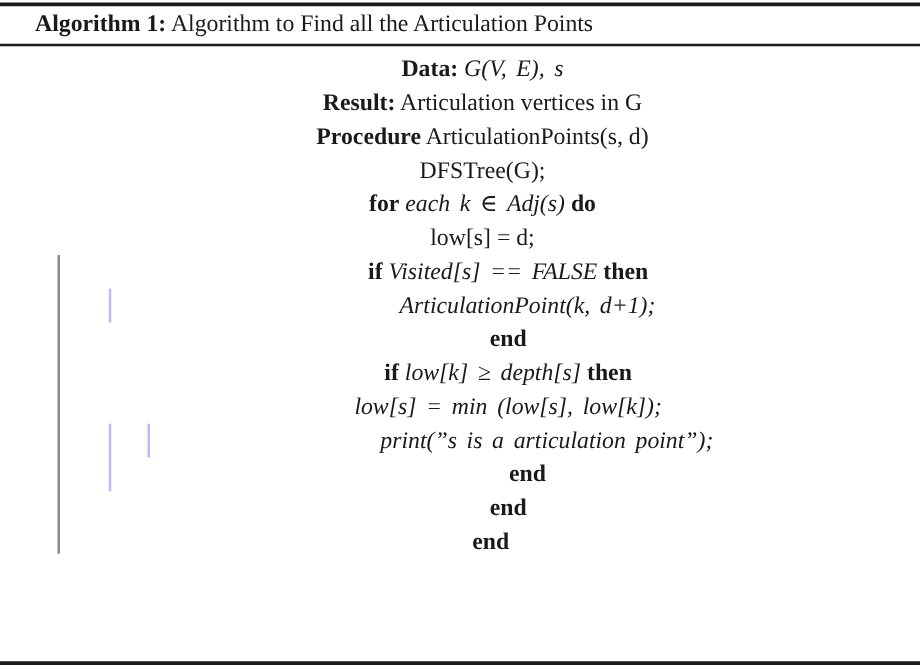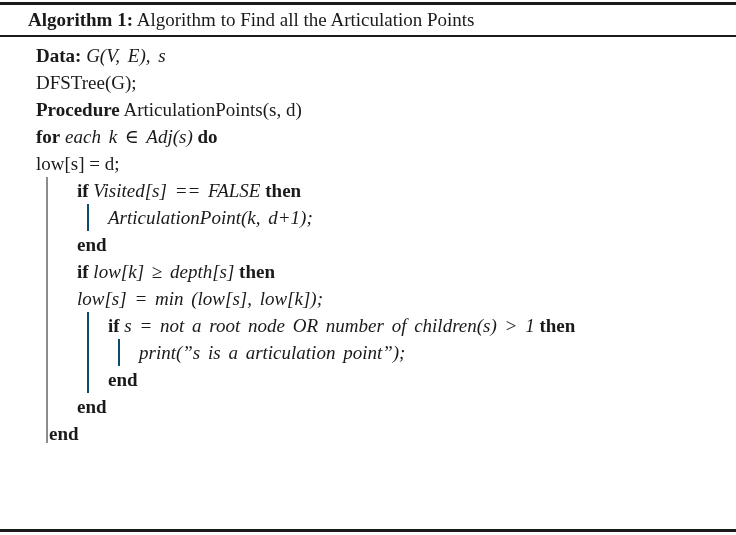--- a/index.html
+++ b/index.html
@@ -25,27 +25,27 @@
     white-space: nowrap;
   }
   .caption .cap-label { font-weight: bold; }
 
   .algo-body {
     font-size: 19px;
     line-height: 27px;
     padding: 5px 0 0 36px;
     white-space: nowrap;
   }
-  .line { white-space: nowrap; }
+  .line { white-space: nowrap; text-align: center; }
   .kw { font-weight: bold; }
   .it { font-style: italic; word-spacing: 3px; }
 
   
   .block {
-    border-left: 2px solid #0c4a6e;
+    border-left: 2px solid #c4b5fd;
     margin-left: 10px;
     padding-left: 19px;
   }
   .for-container { position: relative; }
   .for-vrule {
     position: absolute;
     left: 10px;
     top: 0;
     bottom: 4px;
     width: 2px;
@@ -68,27 +68,31 @@
 
   <div class="hrule mid"></div>
 
   <div class="algo-body">
 
     <div class="line">
       <span class="kw">Data:</span>
       <span class="it">G(V, E), s</span>
     </div>
 
-
-    <div class="line">DFSTree(G);</div>
+    <div class="line">
+      <span class="kw">Result:</span>
+      <span>Articulation vertices in G</span>
+    </div>
 
     <div class="line">
       <span class="kw">Procedure</span>
       <span>ArticulationPoints(s, d)</span>
     </div>
+
+    <div class="line">DFSTree(G);</div>
 
     <div class="line">
       <span class="kw">for</span>
       <span class="it">each k ∈ Adj(s)</span>
       <span class="kw">do</span>
     </div>
 
     <div class="line">low[s] = d;</div>
 
     <div class="for-container">
@@ -111,25 +115,20 @@
         <div class="line">
           <span class="kw">if</span>
           <span class="it">low[k] ≥ depth[s]</span>
           <span class="kw">then</span>
         </div>
 
         <div class="line it">low[s] = min (low[s], low[k]);</div>
 
         <div class="block">
 
-          <div class="line">
-            <span class="kw">if</span>
-            <span class="it">s = not a root node OR number of children(s) &gt; 1</span>
-            <span class="kw">then</span>
-          </div>
 
           <div class="block">
             <div class="line it">print(”s is a articulation point”);</div>
           </div>
 
           <div class="line kw">end</div>
         </div>
 
         <div class="line kw">end</div>
       </div>

